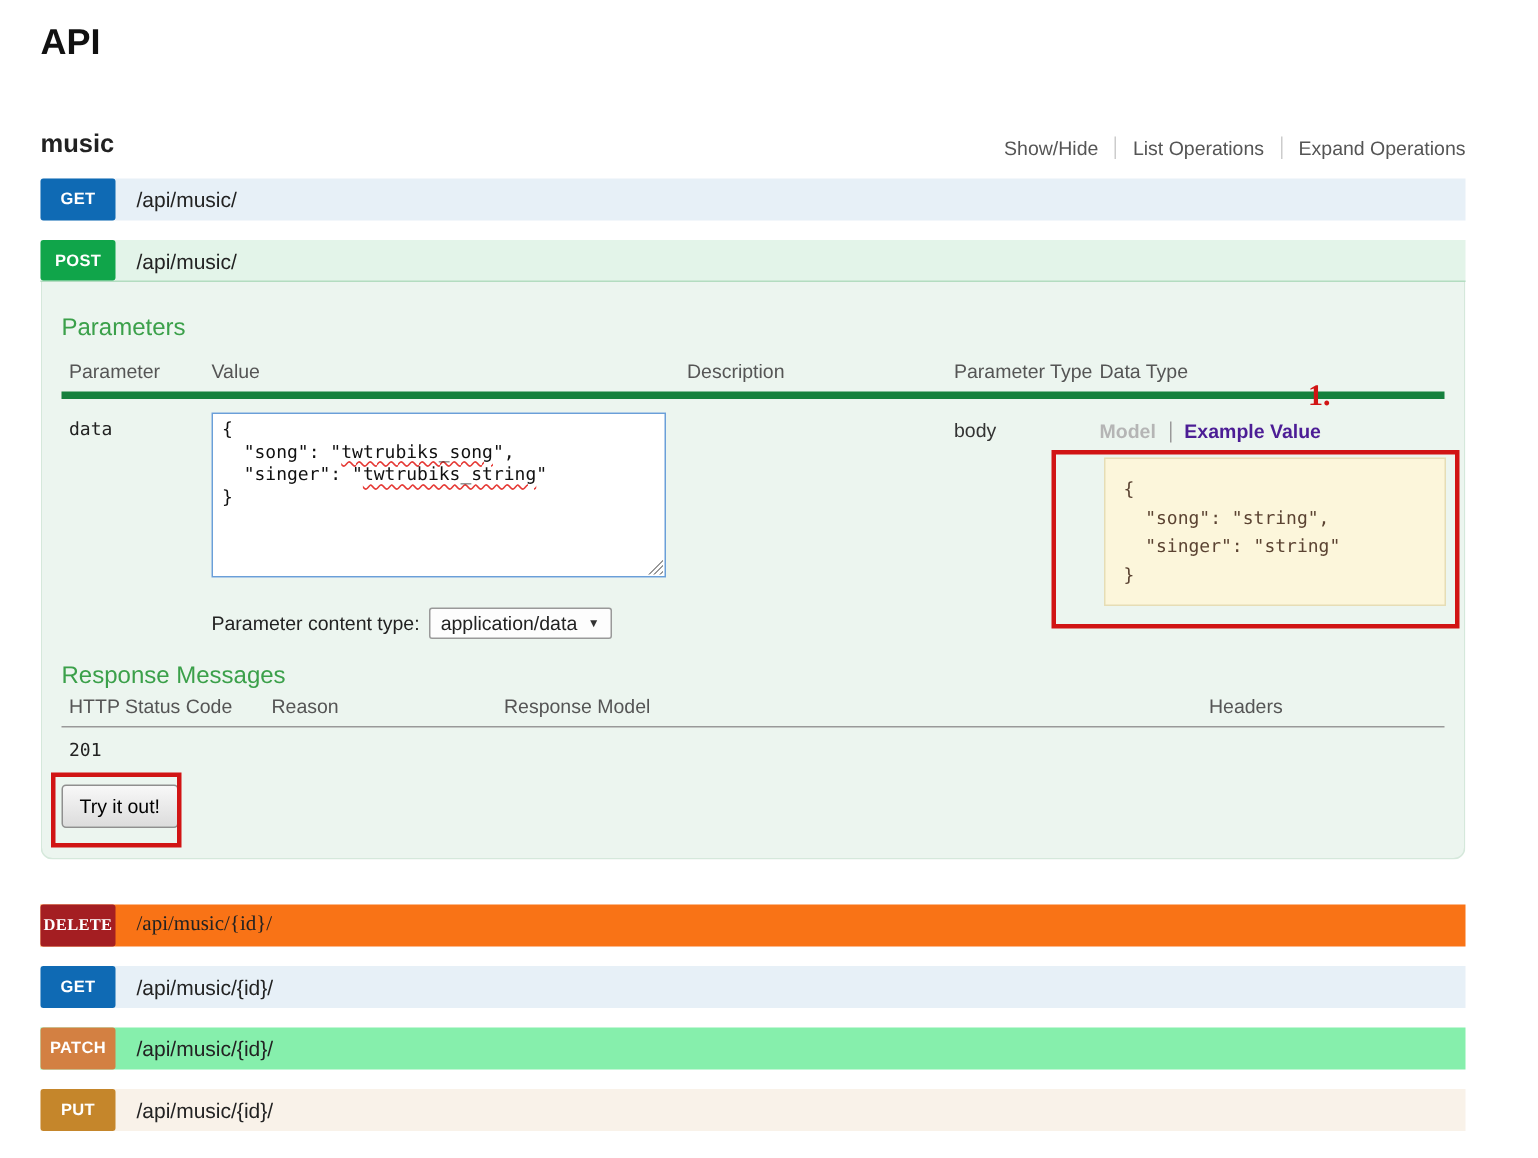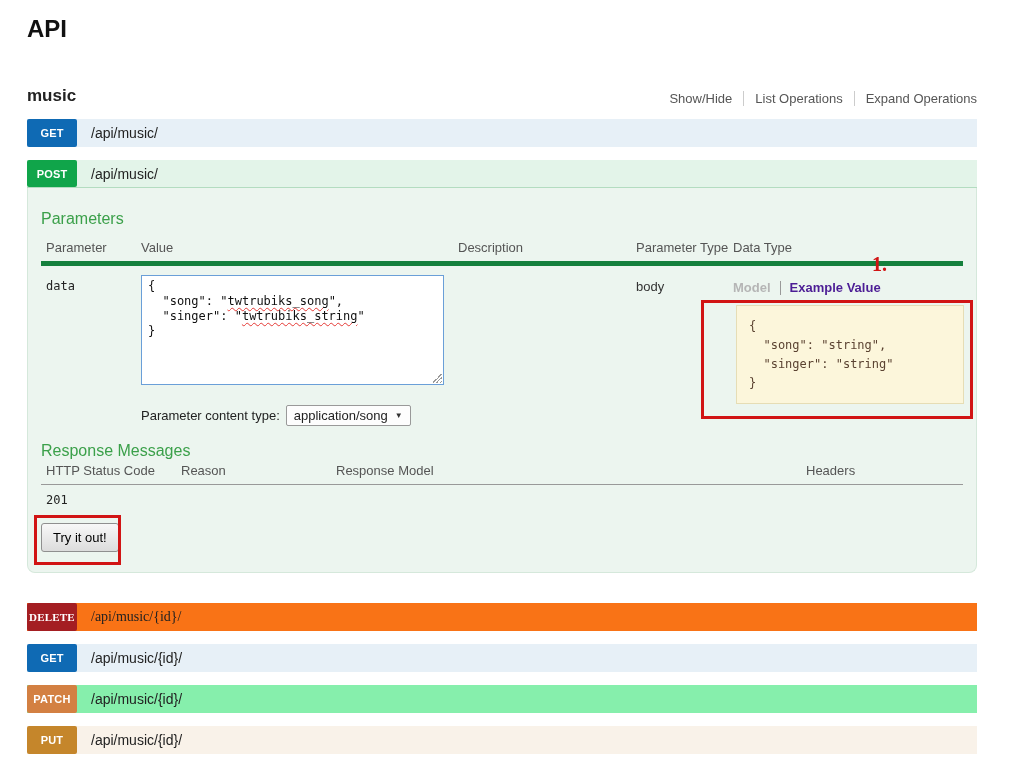--- a/index.html
+++ b/index.html
@@ -172,21 +172,21 @@
           <span class="c1 param-name">data</span>
 
           <div class="c2">
             <div class="param-value-box"><span>{
   "song": "</span><span class="wavy">twtrubiks_song</span><span>",
   "singer": "</span><span class="wavy">twtrubiks_string</span><span>"
 }</span><span class="resize-corner"></span></div>
             <div class="content-type-row">
               <span>Parameter content type:</span>
               <span class="select-box">
-                <span>application/song</span>
+                <span>application/data</span>
                 <span class="arrow">▼</span>
               </span>
             </div>
           </div>
 
           <span class="c3"></span>
           <span class="c4 param-ptype">body</span>
 
           <div class="c5 datatype-cell">
             <span class="ann-step">1.</span>

